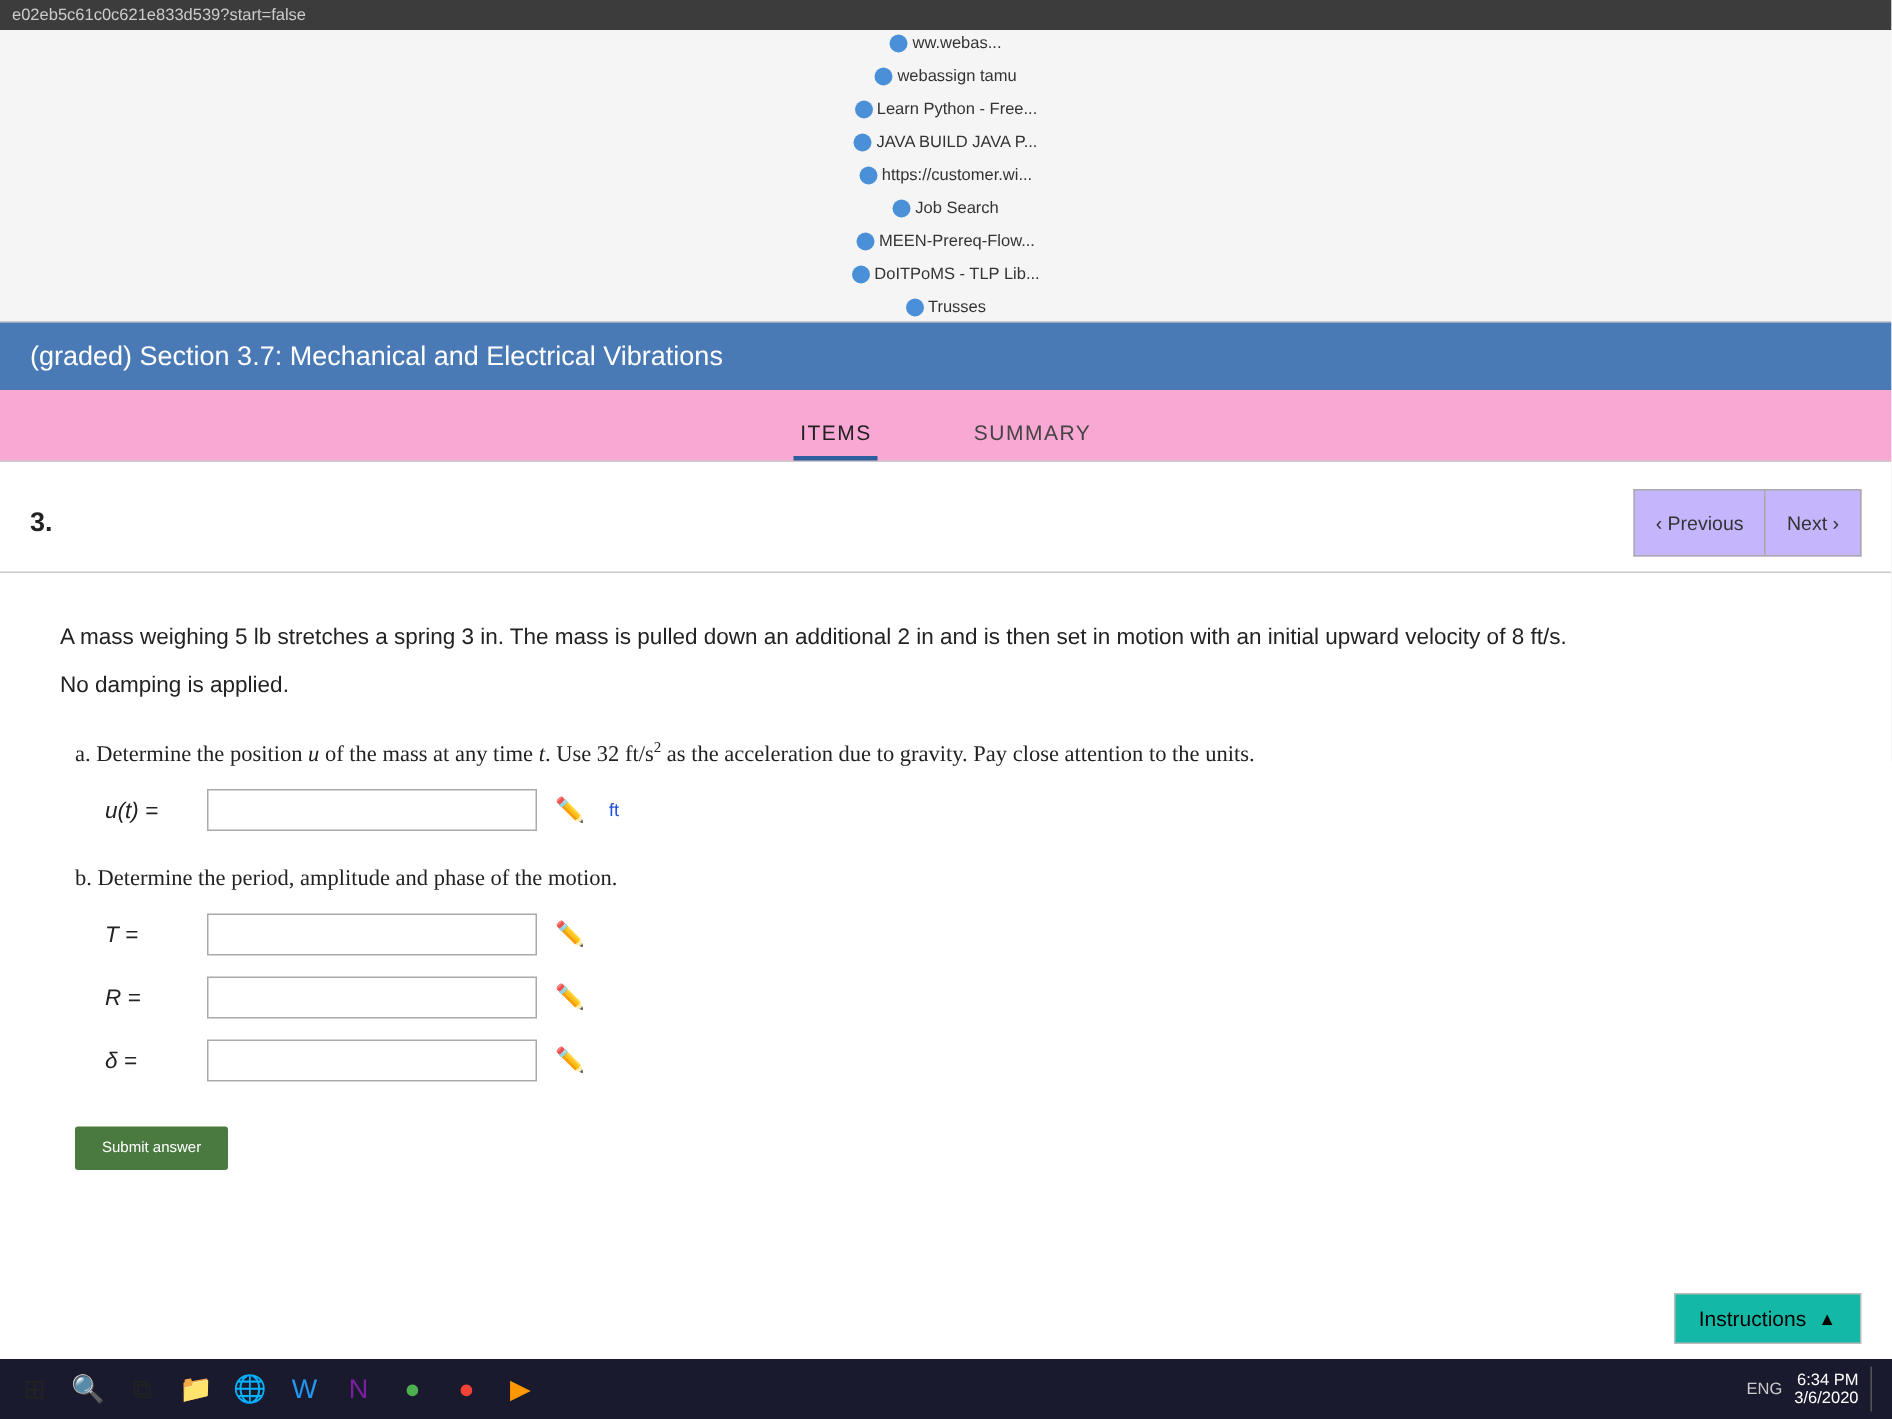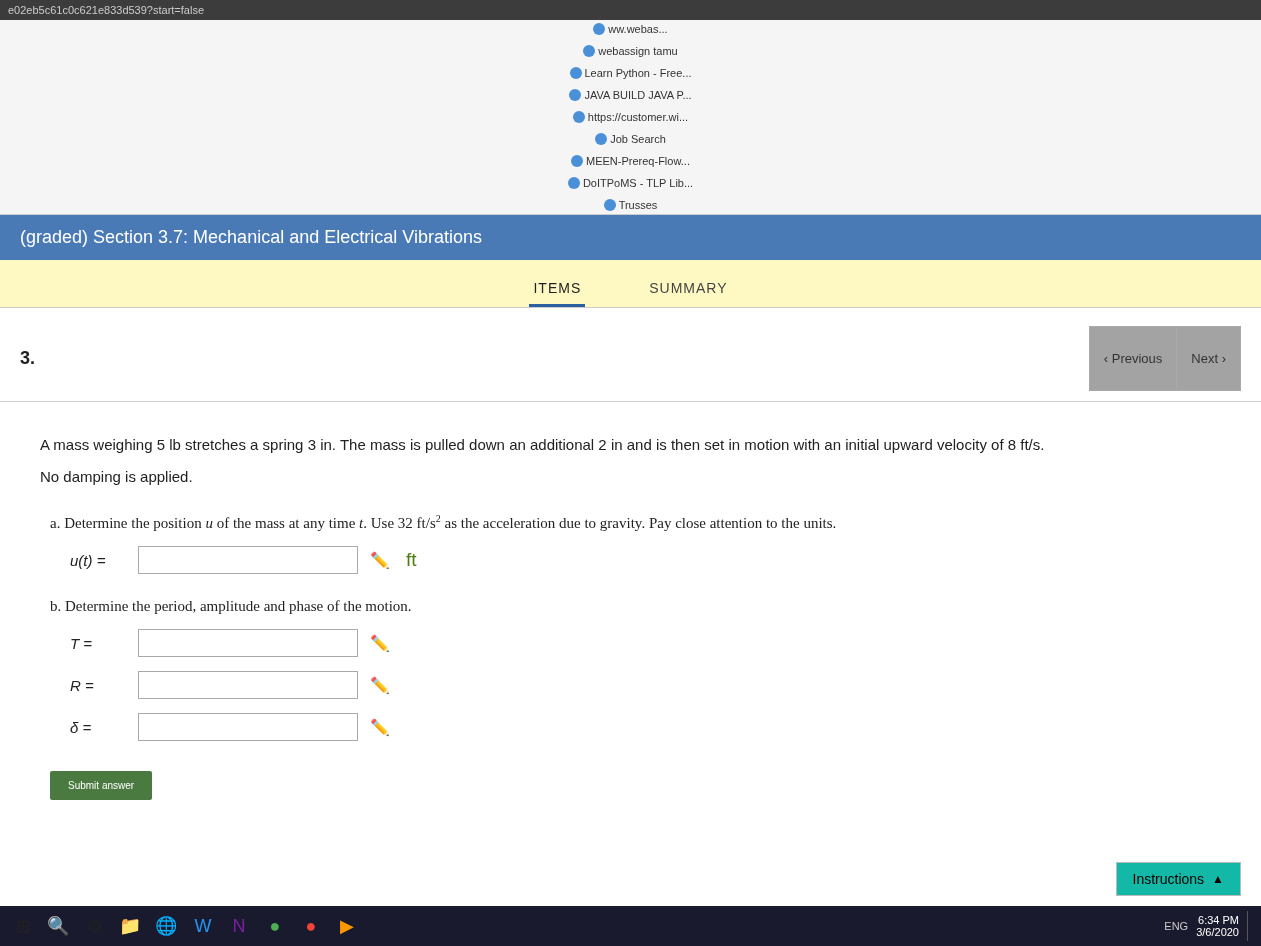--- a/index.html
+++ b/index.html
@@ -78,21 +78,21 @@
       color: white;
       border: none;
       padding: 6px 14px;
       font-size: 13px;
       cursor: pointer;
       white-space: nowrap;
     }
 
     
     .tabs {
-      background: #fef9c3;
+      background: #f9a8d4;
       display: flex;
       justify-content: center;
       gap: 60px;
       padding: 12px 0 0 0;
       border-bottom: 1px solid #ccc;
     }
     .tab {
       padding: 8px 4px;
       font-size: 14px;
       font-weight: 500;
@@ -124,22 +124,22 @@
       font-size: 18px;
       font-weight: bold;
       color: #222;
     }
     .nav-buttons {
       display: flex;
       gap: 0;
     }
     .nav-btn {
       border: 1px solid #aaa;
-      background: #a3a3a3;
-      padding: 24px 14px;
+      background: #c4b5fd;
+      padding: 14px 14px;
       font-size: 13px;
       cursor: pointer;
       color: #333;
     }
     .nav-btn:first-child {
       border-right: none;
     }
 
     
     .problem-area {
@@ -188,22 +188,22 @@
     }
     .pencil-btn {
       background: none;
       border: none;
       cursor: pointer;
       font-size: 16px;
       color: #555;
       padding: 2px 4px;
     }
     .unit-label {
-      font-size: 19px;
-      color: #4d7c0f;
+      font-size: 12px;
+      color: #1d4ed8;
       margin-left: 4px;
     }
     .submit-btn {
       background: #4a7a40;
       color: white;
       border: none;
       padding: 9px 18px;
       font-size: 10px;
       cursor: pointer;
       border-radius: 2px;

